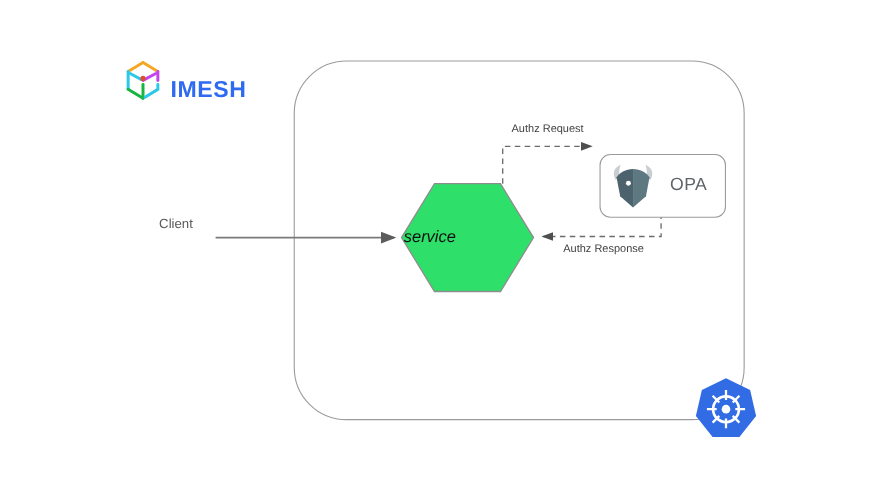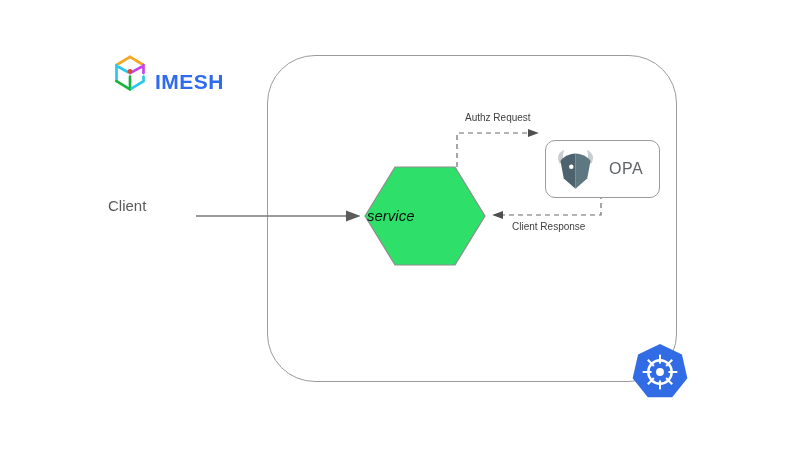--- a/index.html
+++ b/index.html
@@ -12,22 +12,22 @@
   .imesh-text{font-size:21px;font-weight:800;color:#2F6BF0;letter-spacing:0.5px;}
   
   .cluster{
     position:absolute;left:267px;top:55px;width:408px;height:325px;
     border:1.4px solid #9b9b9b;border-radius:48px;background:transparent;
   }
   
   .overlay{position:absolute;left:0;top:0;width:800px;height:450px;pointer-events:none;}
   
   .client-label{
-    position:absolute;left:108px;top:196px;width:104px;text-align:left;
-    font-size:15px;color:#595959;line-height:1.3;
+    position:absolute;left:108px;top:196px;width:104px;text-align:center;
+    font-size:12px;color:#595959;line-height:1.3;
   }
   .service-label{
     position:absolute;left:367px;top:207px;width:120px;text-align:left;
     font-size:15px;font-style:italic;color:#0f0f0f;font-weight:500;
   }
   .edge-label{position:absolute;font-size:10px;color:#3f3f3f;white-space:nowrap;}
   .authz-request-label{left:465px;top:112px;}
   .authz-response-label{left:512px;top:221px;}
   
   .opa-box{
@@ -83,21 +83,21 @@
     <path d="M601 158 L601 215 L494 215" stroke="#6b6b6b" stroke-width="1.2" fill="none" stroke-dasharray="5 4" marker-end="url(#arrowDash)"></path>
   </svg>
 
   <div class="client-label">
     <div>Client</div>
   </div>
 
   <div class="service-label">service</div>
 
   <div class="edge-label authz-request-label">Authz Request</div>
-  <div class="edge-label authz-response-label">Client Response</div>
+  <div class="edge-label authz-response-label">Authz Response</div>
 
   <div class="opa-box">
     <span class="opa-icon-wrap">
       <svg width="45" height="46" viewBox="0 0 48 48">
 
         <path d="M7 18 Q2 8 12 3.5 Q9.5 10 11.5 17 Z" fill="#c9ced2"></path>
         <path d="M41 18 Q46 8 36 3.5 Q38.5 10 36.5 17 Z" fill="#c9ced2"></path>
 
         <path d="M24 7.5 C31 7.5 37.5 11.5 40 15.5 L36.5 34 L24 45 Z" fill="#5e7882"></path>
 

